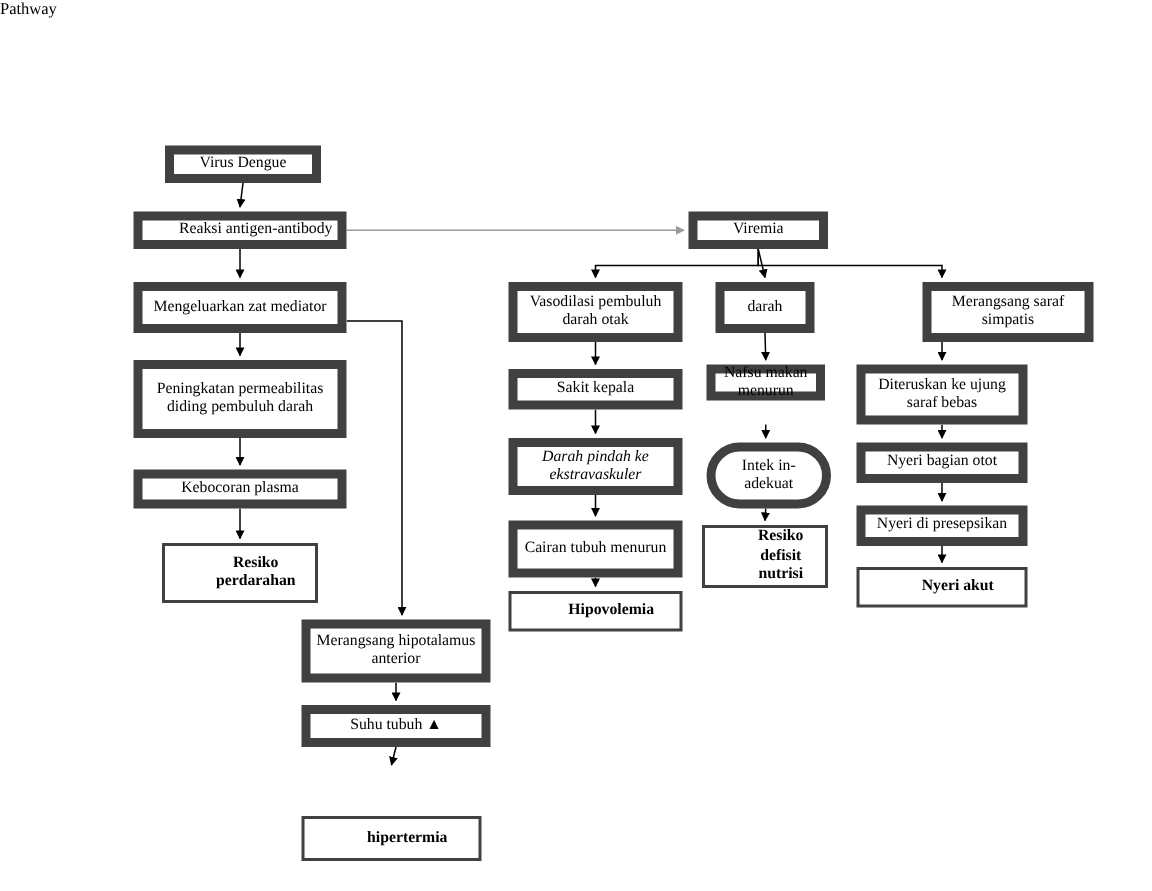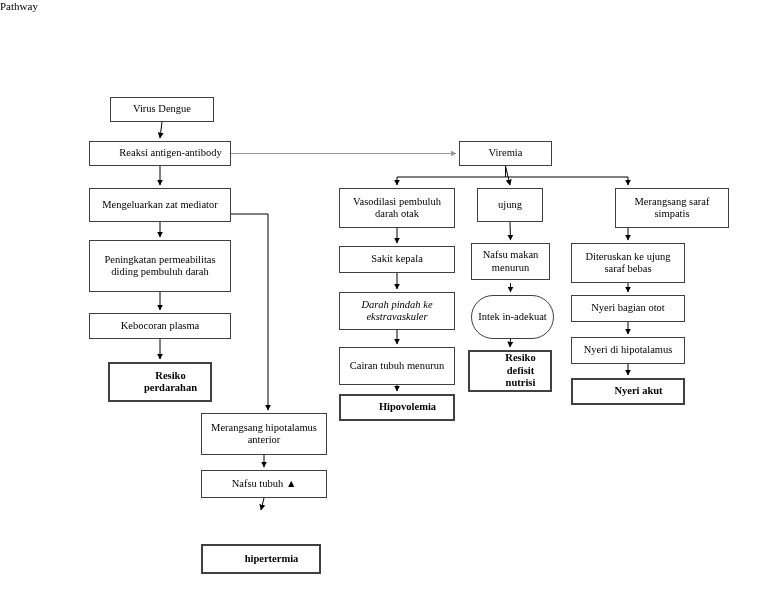--- a/index.html
+++ b/index.html
@@ -20,21 +20,21 @@
   }
   .title {
     position: absolute;
     font-family: "Liberation Serif", serif;
     font-size: 11px;
     color: #000;
   }
   .node {
     position: absolute;
     box-sizing: border-box;
-    border: 1px solid #404040;
+    border: 6px solid #404040;
     background: #ffffff;
     display: flex;
     align-items: center;
     justify-content: center;
     text-align: center;
     font-family: "Liberation Serif", serif;
     font-size: 10.5px;
     line-height: 1.18;
     color: #000000;
     padding: 1px 3px;
@@ -101,26 +101,26 @@
       <div class="node" style="left: 89px; top: 188px; width: 142px; height: 34px;">Mengeluarkan zat mediator</div>
       <div class="node" style="left: 89px; top: 240px; width: 142px; height: 52px;">Peningkatan permeabilitas diding pembuluh darah</div>
       <div class="node" style="left: 89px; top: 313px; width: 142px; height: 26px;">Kebocoran plasma</div>
       <div class="node bold thick" style="left: 108px; top: 362px; width: 104px; height: 40px;">Resiko perdarahan</div>
       <div class="node" style="left: 459px; top: 141px; width: 93px; height: 25px;">Viremia</div>
       <div class="node" style="left: 339px; top: 188px; width: 116px; height: 40px;">Vasodilasi pembuluh darah otak</div>
       <div class="node" style="left: 339px; top: 246px; width: 116px; height: 27px;">Sakit kepala</div>
       <div class="node" style="left: 339px; top: 292px; width: 116px; height: 38px; font-style: italic;">Darah pindah ke ekstravaskuler</div>
       <div class="node" style="left: 339px; top: 347px; width: 116px; height: 38px;">Cairan tubuh menurun</div>
       <div class="node bold thick" style="left: 339px; top: 394px; width: 116px; height: 27px;">Hipovolemia</div>
-      <div class="node" style="left: 477px; top: 188px; width: 66px; height: 34px;">ujung</div>
-      <div class="node" style="left: 471px; top: 243px; width: 79px; height: 37px;">Nafsu makan menurun</div>
+      <div class="node" style="left: 477px; top: 188px; width: 66px; height: 34px;">darah</div>
+      <div class="node" style="left: 471px; top: 243px; width: 79px; height: 24px;">Nafsu makan menurun</div>
       <div class="node" style="left: 471px; top: 295px; width: 83px; height: 44px; border-radius: 22px;">Intek in-adekuat</div>
       <div class="node bold thick" style="left: 468px; top: 350px; width: 84px; height: 42px;">Resiko defisit nutrisi</div>
       <div class="node" style="left: 571px; top: 188px; width: 114px; height: 40px; margin-left: 44px;">Merangsang saraf simpatis</div>
       <div class="node" style="left: 571px; top: 243px; width: 114px; height: 40px;">Diteruskan ke ujung saraf bebas</div>
       <div class="node" style="left: 571px; top: 295px; width: 114px; height: 27px;">Nyeri bagian otot</div>
-      <div class="node" style="left: 571px; top: 337px; width: 114px; height: 27px;">Nyeri di hipotalamus</div>
+      <div class="node" style="left: 571px; top: 337px; width: 114px; height: 27px;">Nyeri di presepsikan</div>
       <div class="node bold thick" style="left: 571px; top: 378px; width: 114px; height: 27px;">Nyeri akut</div>
       <div class="node" style="left: 201px; top: 413px; width: 126px; height: 42px;">Merangsang hipotalamus anterior</div>
-      <div class="node" style="left: 201px; top: 470px; width: 126px; height: 28px;">Nafsu tubuh  ▲</div>
+      <div class="node" style="left: 201px; top: 470px; width: 126px; height: 28px;">Suhu tubuh  ▲</div>
       <div class="node bold thick" style="left: 201px; top: 513px; width: 120px; height: 30px; margin-top: 31px;">hipertermia</div>
     </div>
 </div>
 
 </body></html>

